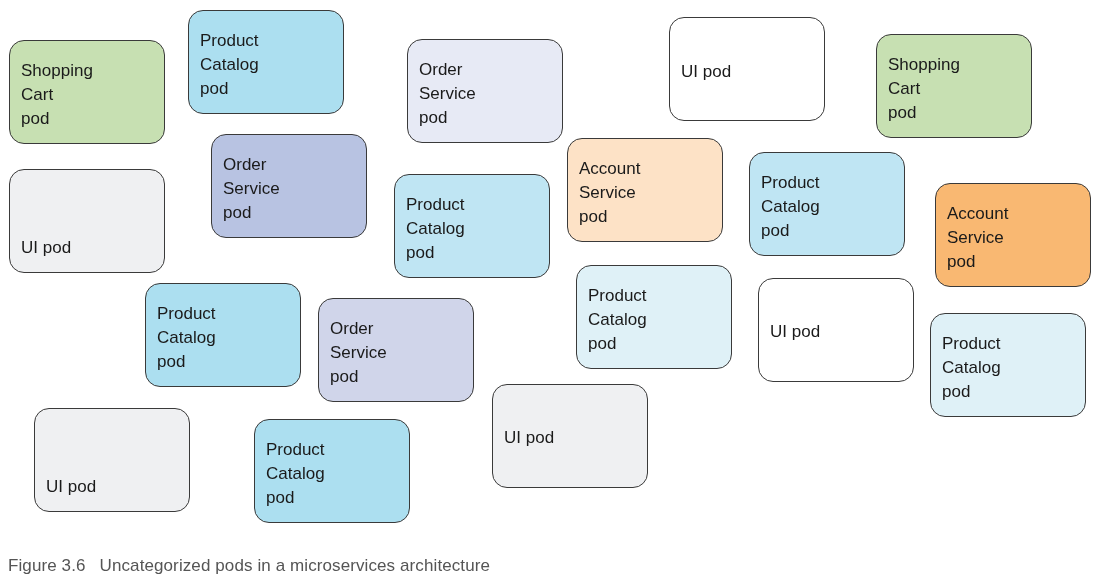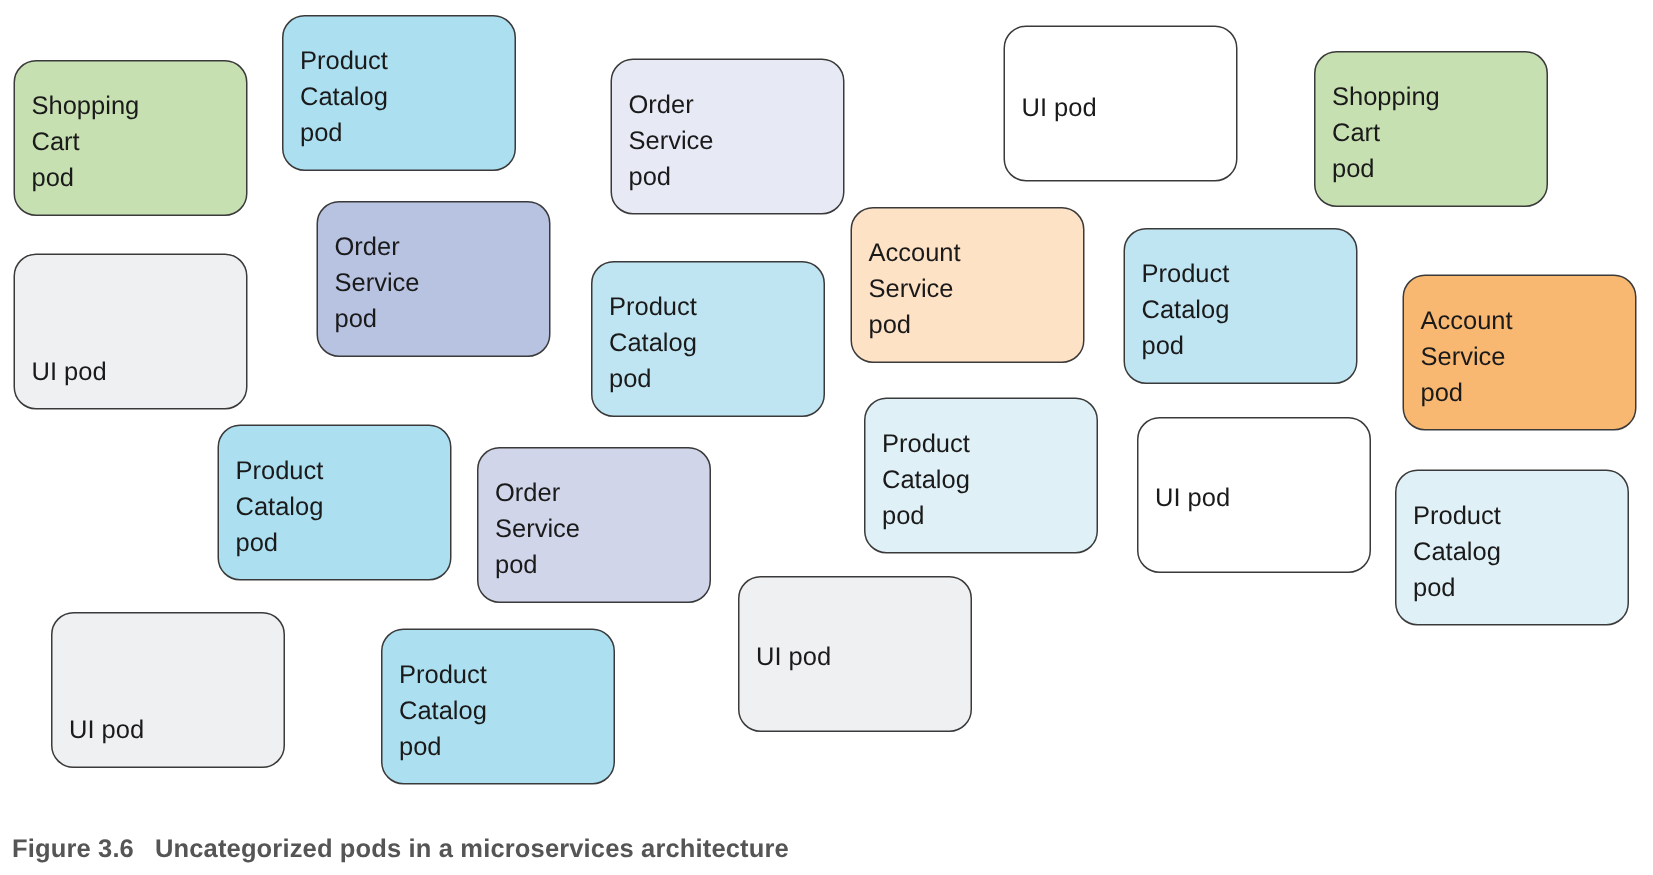--- a/index.html
+++ b/index.html
@@ -20,21 +20,21 @@
       display: flex;
       align-items: flex-end;
     }
     .pod span { display: block; }
     .caption {
       position: absolute;
       left: 8px;
       top: 556px;
       font-family: "Liberation Sans", sans-serif;
       font-size: 17px;
-      font-weight: bold;
+      font-weight: normal;
       color: #555555;
       letter-spacing: 0.1px;
     }
     .caption .num { margin-right: 14px; }
   </style>
 </head>
 <body>
 
 <div id="diagram">
   <div class="pod" style="left: 9px; top: 40px; background: rgb(199, 224, 178);"><span>Shopping

